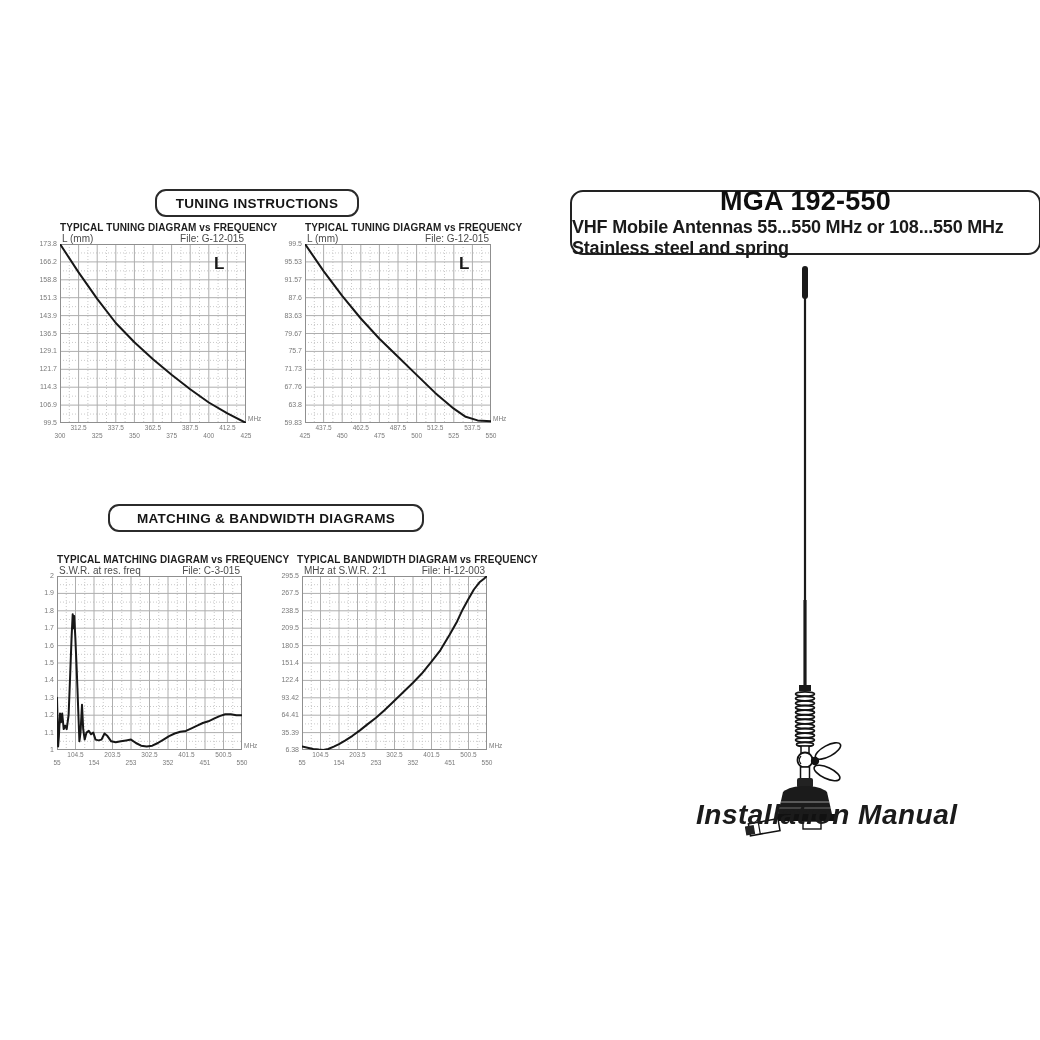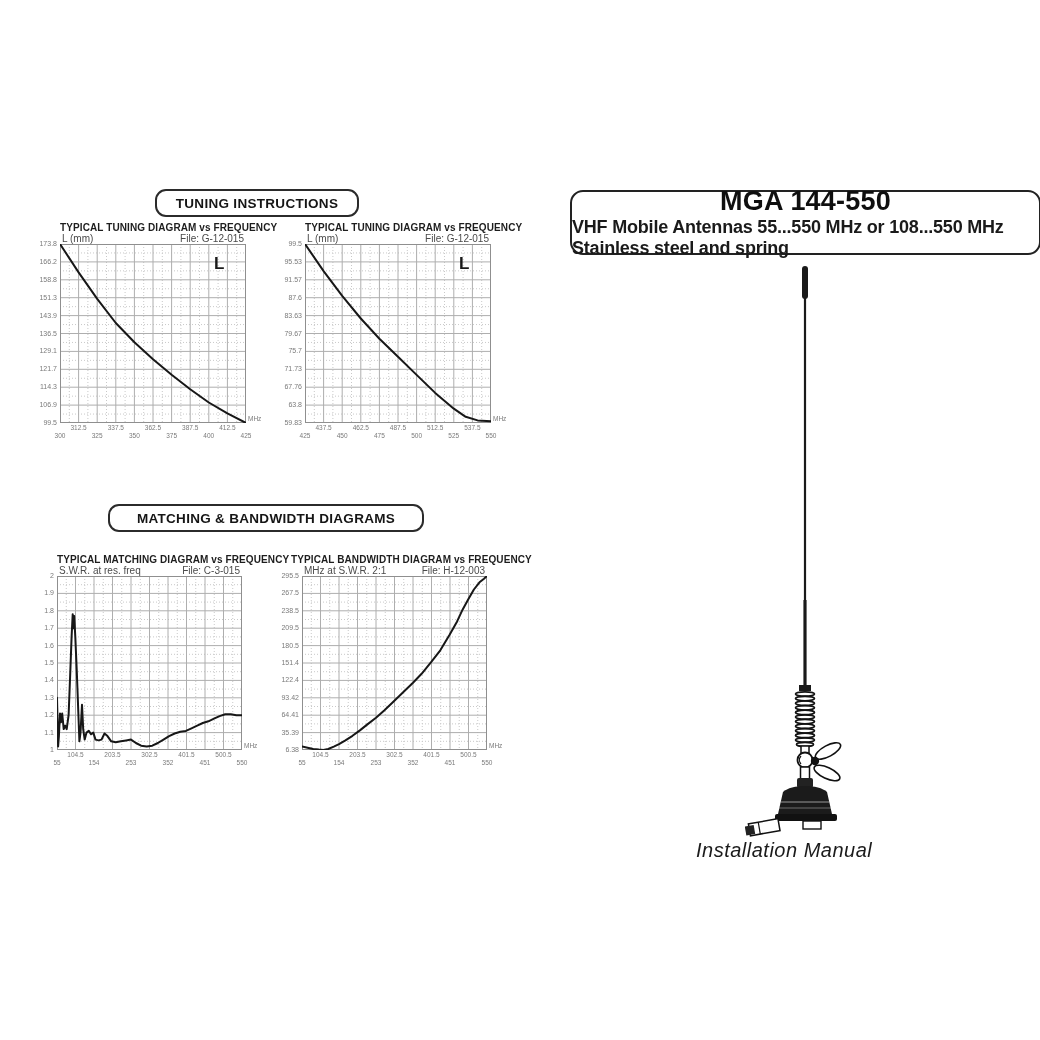--- a/index.html
+++ b/index.html
@@ -19,22 +19,22 @@
          white-space:nowrap;}
   .unit{position:absolute;font-size:6.5px;color:#7a7a7a;}
   .inner-l{position:absolute;font-weight:bold;font-size:17px;color:#1a1a1a;}
   .plot{position:absolute;background:#fff;}
   #title-box{position:absolute;left:570px;top:190px;width:467px;height:61px;
              border:2px solid #222;border-radius:13px;background:#fff;
              display:flex;flex-direction:column;align-items:center;justify-content:center;}
   #title-row{display:flex;gap:38px;font-weight:bold;font-size:27px;color:#0f0f0f;
              letter-spacing:.2px;line-height:28px;}
   #subtitle{font-weight:bold;font-size:18px;letter-spacing:-0.2px;color:#1a1a1a;margin-top:2px;}
-  #footer-caption{position:absolute;left:696px;top:839px;font-style:italic;font-weight:normal;
-                  font-size:20px;letter-spacing:.5px;color:#1b1b1b;white-space:nowrap;}
+  #footer-caption{position:absolute;left:696px;top:799px;font-style:italic;font-weight:bold;
+                  font-size:28px;letter-spacing:.5px;color:#1b1b1b;white-space:nowrap;}
   #antenna{position:absolute;left:745px;top:258px;}
 </style>
 </head>
 <body>
 
 <div id="page">
 
   <div class="hdr-box" style="left:155px;top:189px;width:200px;height:24px;">
     <span>TUNING INSTRUCTIONS</span>
   </div>
@@ -252,21 +252,21 @@
       <div class="xtick" style="left: 137.5px; top: 197px;">302.5</div>
       <div class="xtick" style="left: 156px; top: 205px;">352</div>
       <div class="xtick" style="left: 174.5px; top: 197px;">401.5</div>
       <div class="xtick" style="left: 193px; top: 205px;">451</div>
       <div class="xtick" style="left: 211.5px; top: 197px;">500.5</div>
       <div class="xtick" style="left: 230px; top: 205px;">550</div>
       <div class="unit" style="left: 232px; top: 188px;">MHz</div>
     </div>
 
   <div class="chart" style="left:257px;top:554px;width:245px;height:225px;">
-    <div class="chart-title" style="left:34px;top:0;width:185px;text-align:right;">TYPICAL BANDWIDTH DIAGRAM vs FREQUENCY</div>
+    <div class="chart-title" style="left:40px;top:0;width:185px;text-align:right;">TYPICAL BANDWIDTH DIAGRAM vs FREQUENCY</div>
     <div class="chart-sub" style="left:47px;top:11px;">MHz at S.W.R. 2:1</div>
     <div class="chart-sub file" style="left:45px;top:11px;width:183px;">File: H-12-003</div>
   <div class="ytick" style="left: 0px; top: 18px;">295.5</div>
       <div class="ytick" style="left: 0px; top: 35.4px;">267.5</div>
       <div class="ytick" style="left: 0px; top: 52.8px;">238.5</div>
       <div class="ytick" style="left: 0px; top: 70.2px;">209.5</div>
       <div class="ytick" style="left: 0px; top: 87.6px;">180.5</div>
       <div class="ytick" style="left: 0px; top: 105px;">151.4</div>
       <div class="ytick" style="left: 0px; top: 122.4px;">122.4</div>
       <div class="ytick" style="left: 0px; top: 139.8px;">93.42</div>
@@ -324,21 +324,21 @@
       <div class="xtick" style="left: 156px; top: 205px;">352</div>
       <div class="xtick" style="left: 174.5px; top: 197px;">401.5</div>
       <div class="xtick" style="left: 193px; top: 205px;">451</div>
       <div class="xtick" style="left: 211.5px; top: 197px;">500.5</div>
       <div class="xtick" style="left: 230px; top: 205px;">550</div>
       <div class="unit" style="left: 232px; top: 188px;">MHz</div>
     </div>
 
   <div id="title-box">
     <div id="title-row">
-      <span>MGA 144-550</span>
+      <span>MGA 192-550</span>
     </div>
     <div id="subtitle">VHF Mobile Antennas 55...550 MHz or 108...550 MHz Stainless steel and spring</div>
   </div>
 
   <svg id="antenna" width="140" height="585" viewBox="0 0 140 585">
     <g>
       <rect x="57" y="8" width="6" height="33" rx="3" fill="#1a1a1a"></rect>
       <line x1="60" y1="40" x2="60" y2="342" stroke="#1a1a1a" stroke-width="2.2"></line>
       <line x1="60" y1="342" x2="60" y2="430" stroke="#1a1a1a" stroke-width="3.2"></line>
       <rect x="54" y="427" width="12" height="6" fill="#1a1a1a"></rect>

